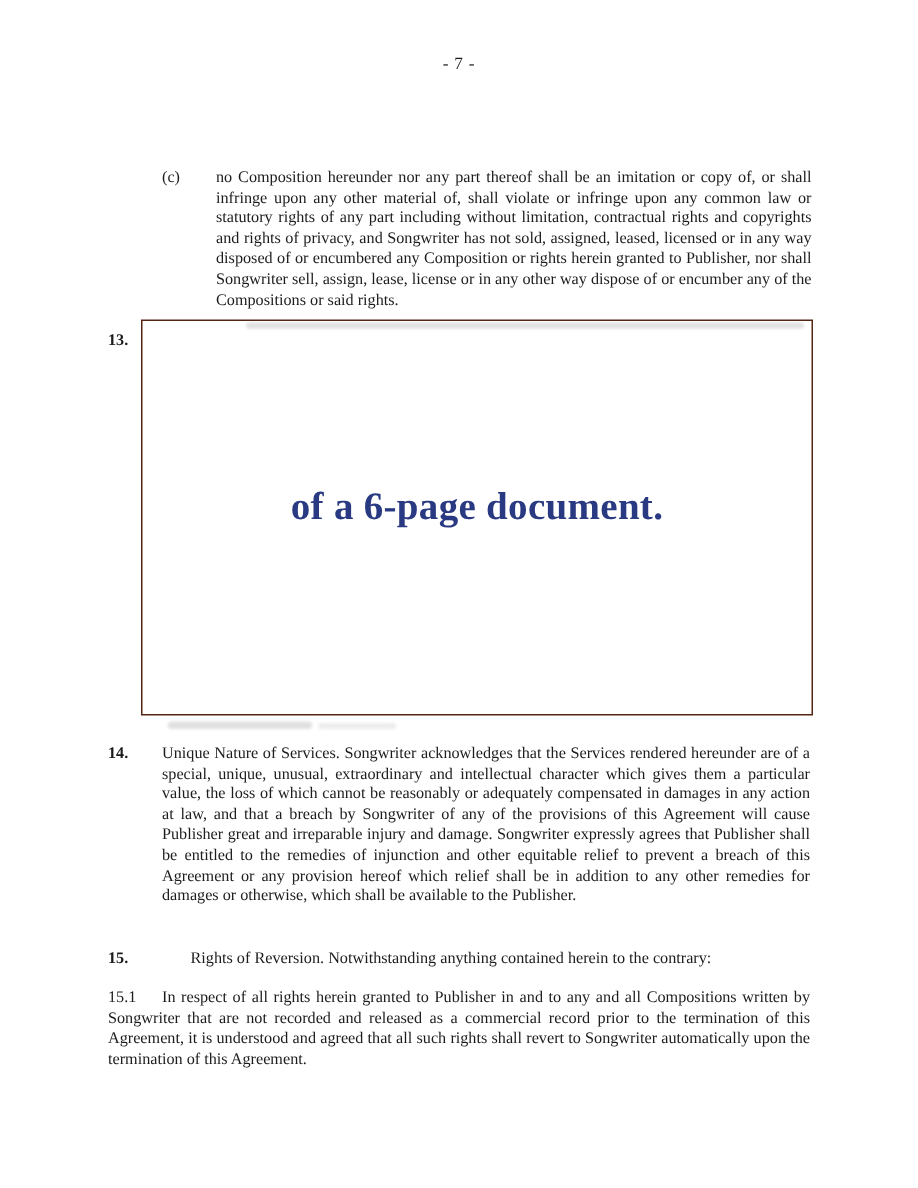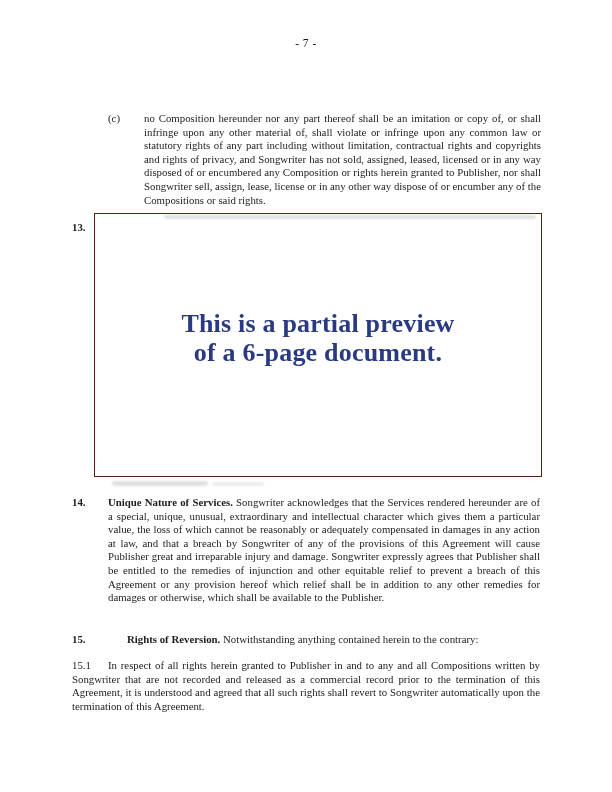--- a/index.html
+++ b/index.html
@@ -55,39 +55,38 @@
     opacity:0.30;
     filter:blur(1.2px);
     border-radius:2px;
   }
   .remnant-top{left:164px;top:215px;width:372px;height:4px;}
   .remnant-bottom-1{left:112px;top:481px;width:96px;height:5px;}
   .remnant-bottom-2{left:212px;top:482px;width:52px;height:4px;opacity:0.18;}
   .sec14-para{position:absolute;top:496px;left:108px;width:432px;}
   .sec15-para{position:absolute;top:633px;left:108px;width:432px;margin-left:19px;}
   .para-151{position:absolute;top:659px;left:72px;width:468px;}
-  .bold{font-weight:bold;}
+  .bold{font-weight:normal;}
   .num-151{display:inline-block;width:36px;}
 </style>
 </head>
 <body>
 
 <div class="page">
 
   <div class="pageno">- 7 -</div>
 
 
   <div class="clause-c-label">(c)</div>
   <div class="para-c body-text">no Composition hereunder nor any part thereof shall be an imitation or copy of, or shall infringe upon any other material of, shall violate or infringe upon any common law or statutory rights of any part including without limitation, contractual rights and copyrights and rights of privacy, and Songwriter has not sold, assigned, leased, licensed or in any way disposed of or encumbered any Composition or rights herein granted to Publisher, nor shall Songwriter sell, assign, lease, license or in any other way dispose of or encumber any of the Compositions or said rights.</div>
 
   <div class="sec-num sec13-num">13.</div>
 
   <div class="preview-box">
     <div class="preview-text">
-      <div>This is a partial preview</div>
       <div>of a 6-page document.</div>
     </div>
   </div>
   <div class="remnant remnant-top"></div>
   <div class="remnant remnant-bottom-1"></div>
   <div class="remnant remnant-bottom-2"></div>
 
   <div class="sec-num sec14-num">14.</div>
   <div class="sec14-para body-text">
     <span class="bold">Unique Nature of Services.</span>

